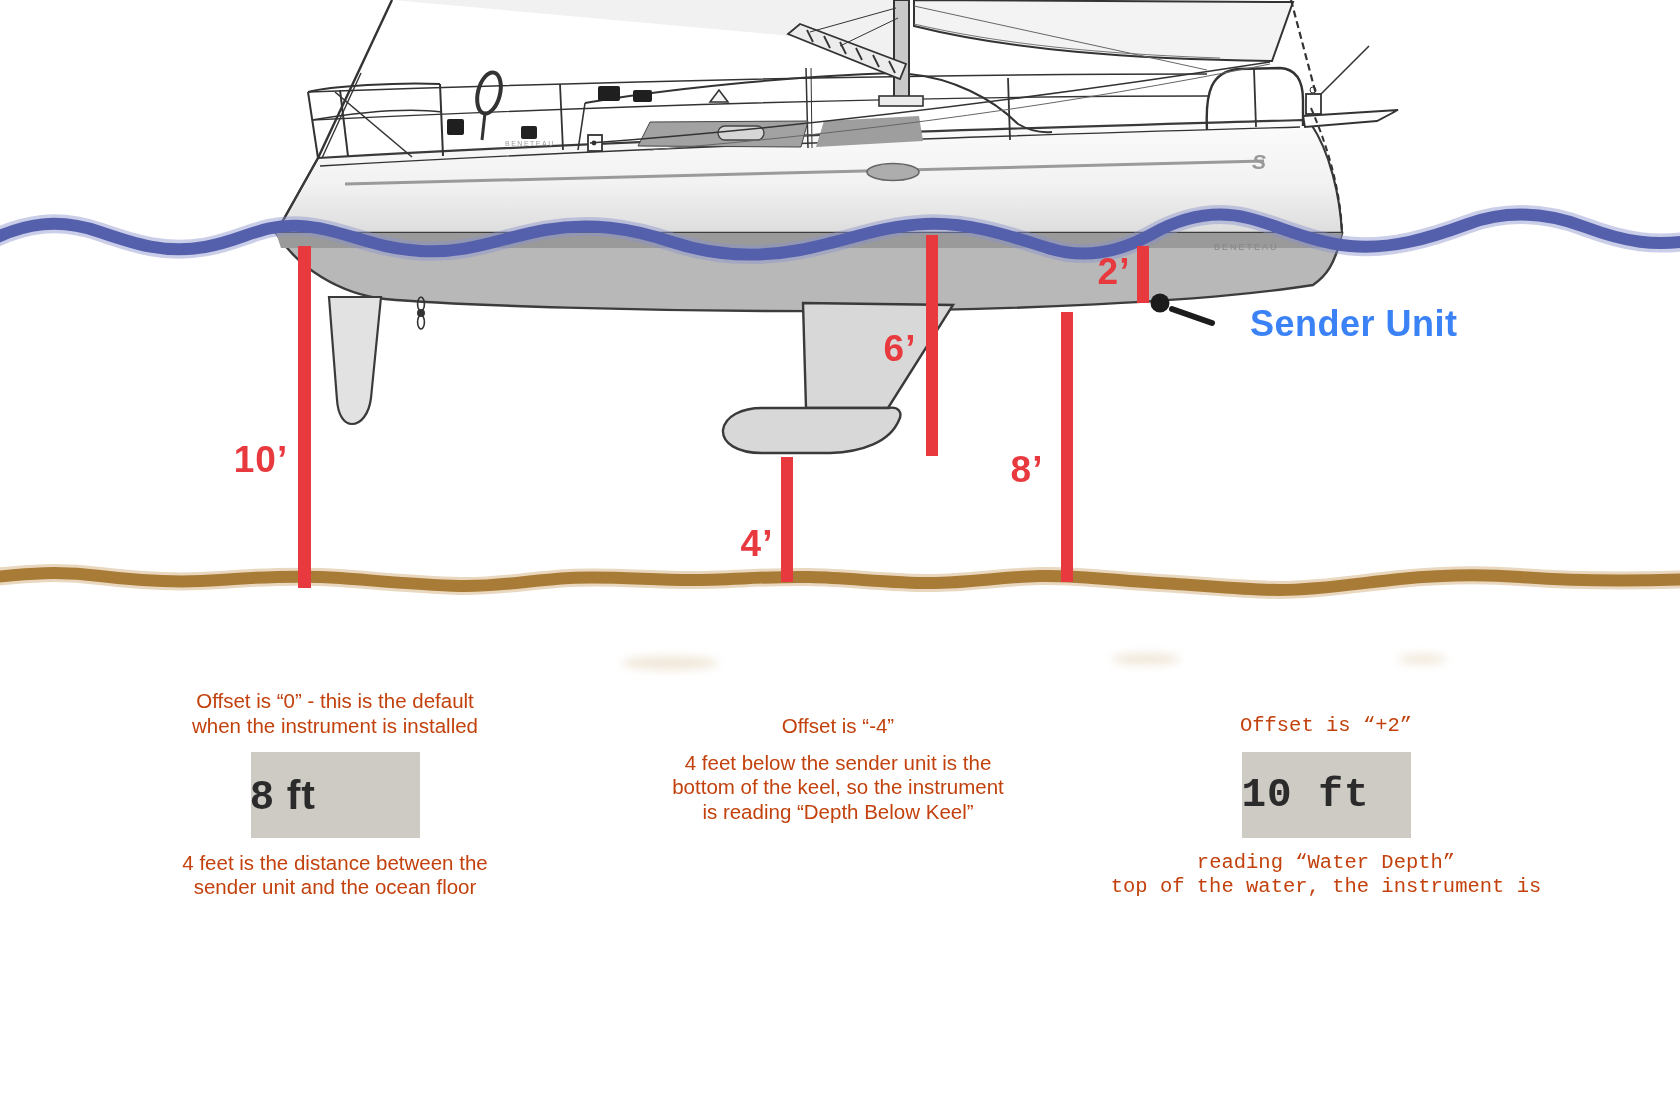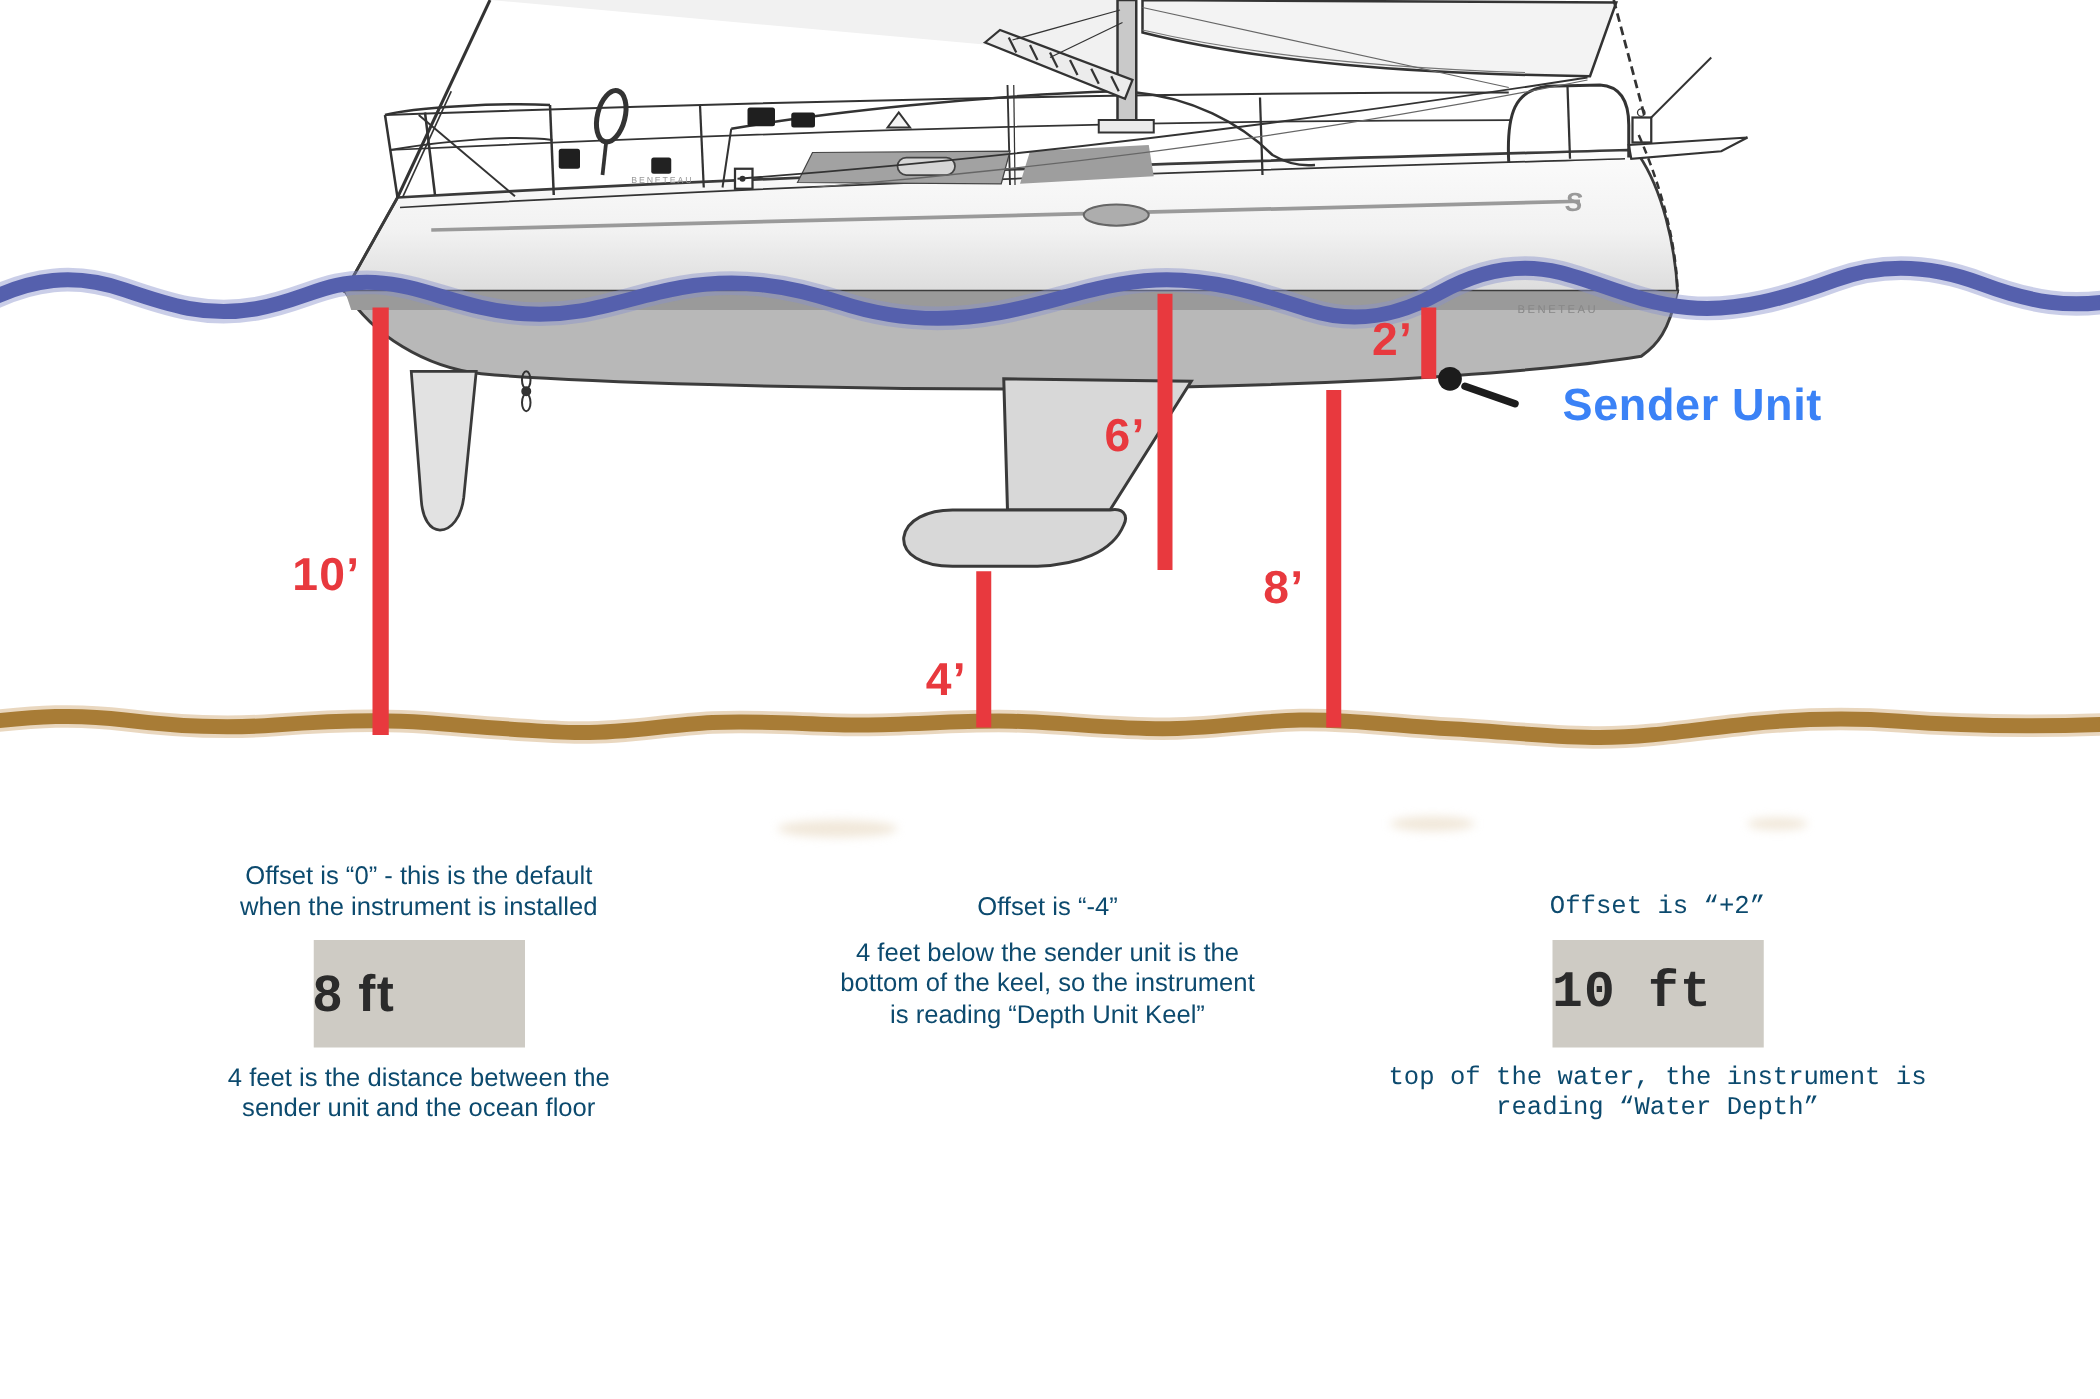--- a/index.html
+++ b/index.html
@@ -5,21 +5,21 @@
   html,body{margin:0;padding:0;background:#ffffff;}
   body{font-family:"Liberation Sans","DejaVu Sans",sans-serif;}
   .stage{position:relative;width:1680px;height:1119px;background:#ffffff;overflow:hidden;}
   .scene{position:absolute;left:0;top:0;}
   .depth-label{position:absolute;transform:translate(-50%,-50%);color:#e8393e;
     font-weight:700;font-size:37px;letter-spacing:1px;white-space:nowrap;}
   .sender-label{position:absolute;color:#3b82f6;font-weight:700;font-size:36px;
     letter-spacing:0.5px;white-space:nowrap;margin-left:30px;}
   .col{position:absolute;width:440px;text-align:center;}
   .col-heading{height:48px;display:flex;flex-direction:column;justify-content:flex-end;}
-  .col-heading div, .col-body div{font-size:20.5px;line-height:24.3px;color:#0c4a6e;white-space:nowrap;}
+  .col-heading div, .col-body div{font-size:20.5px;line-height:24.3px;color:#c2410c;white-space:nowrap;}
   .value-box{width:169px;height:86px;margin:14px auto 0 auto;background:#cecbc4;
     display:flex;align-items:center;justify-content:flex-start;}
   .value-box span{font-size:41px;font-weight:700;color:#2b2b2b;letter-spacing:1px;}
   .col-body{margin-top:13px;}
   .smudge{position:absolute;border-radius:50%;filter:blur(4px);
     background:rgba(224,204,172,0.45);}
 </style>
 </head>
 <body>
 
@@ -204,30 +204,30 @@
     </div>
   </div>
 
   <div class="col" style="left:618px;top:690px;">
     <div class="col-heading">
       <div>Offset is “-4”</div>
     </div>
     <div class="col-body">
       <div>4 feet below the sender unit is the</div>
       <div>bottom of the keel, so the instrument</div>
-      <div>is reading “Depth Unit Keel”</div>
+      <div>is reading “Depth Below Keel”</div>
     </div>
   </div>
 
   <div class="col" style="left:1106px;top:690px;font-family:Liberation Mono, monospace;">
     <div class="col-heading">
       <div>Offset is “+2”</div>
     </div>
     <div class="value-box">
       <span>10 ft</span>
     </div>
     <div class="col-body">
+      <div>reading “Water Depth”</div>
       <div>top of the water, the instrument is</div>
-      <div>reading “Water Depth”</div>
     </div>
   </div>
 
 </div>
 
 </body></html>

